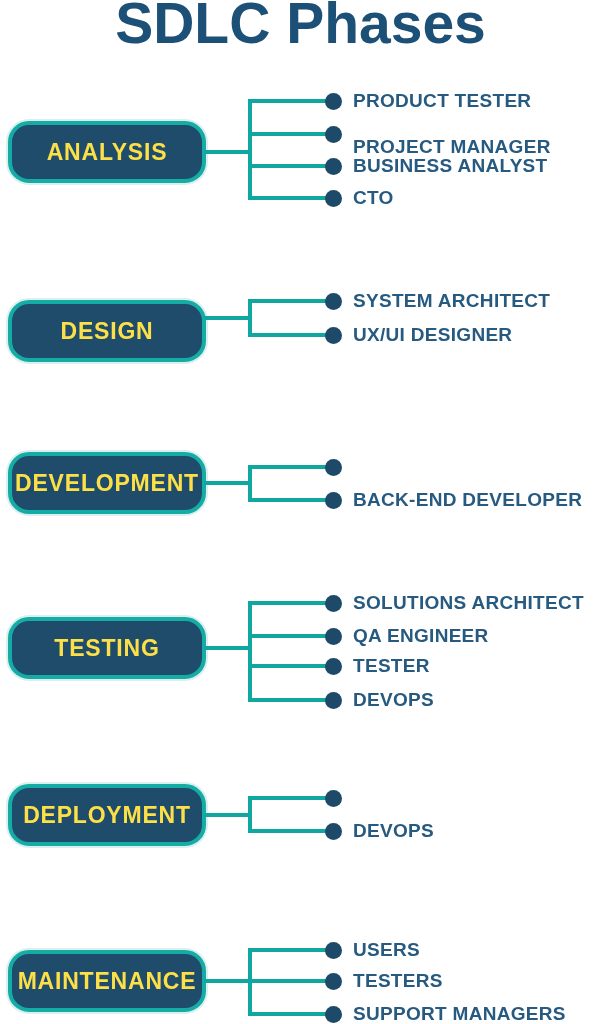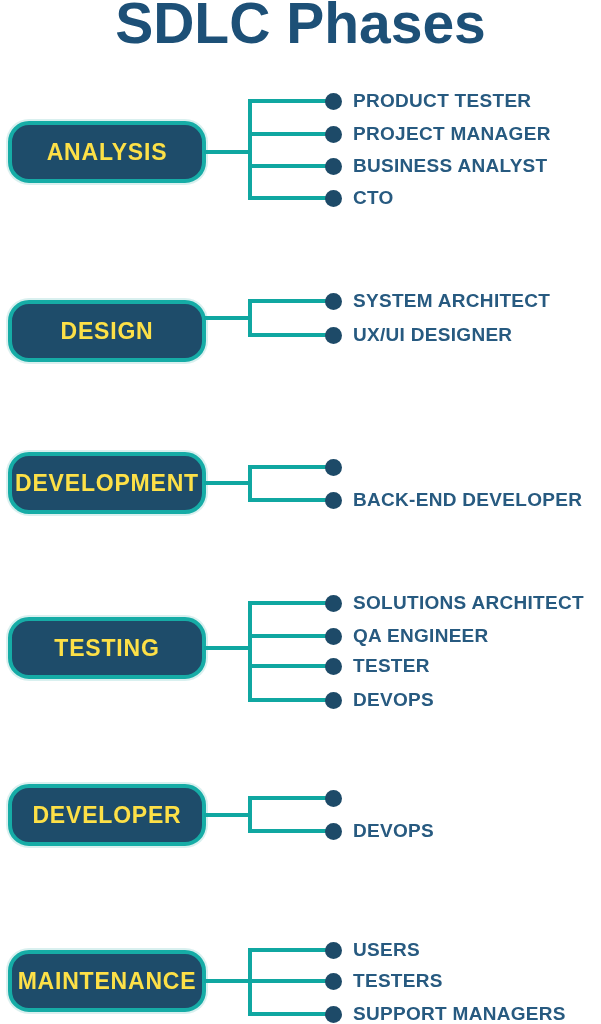--- a/index.html
+++ b/index.html
@@ -77,21 +77,21 @@
 <div class="phase-box" style="top: 121px;">
       <span class="phase-label">ANALYSIS</span>
     </div>
     <div class="line stem" style="top: 150px;"></div>
     <div class="line spine" style="top: 99px; height: 101px;"></div>
     <div class="line branch" style="top: 99px;"></div>
     <div class="bullet" style="top: 93px;"></div>
     <div class="role-label" style="top: 88px;">PRODUCT TESTER</div>
     <div class="line branch" style="top: 132px;"></div>
     <div class="bullet" style="top: 126px;"></div>
-    <div class="role-label" style="top: 121px;">PROJECT MANAGER</div>
+    <div class="role-label" style="top: 134px;">PROJECT MANAGER</div>
     <div class="line branch" style="top: 164px;"></div>
     <div class="bullet" style="top: 158px;"></div>
     <div class="role-label" style="top: 153px;">BUSINESS ANALYST</div>
     <div class="line branch" style="top: 196px;"></div>
     <div class="bullet" style="top: 190px;"></div>
     <div class="role-label" style="top: 185px;">CTO</div>
     <div class="phase-box" style="top: 300px; justify-content: center;">
       <span class="phase-label">DESIGN</span>
     </div>
     <div class="line stem" style="top: 316px;"></div>
@@ -123,21 +123,21 @@
     <div class="line branch" style="top: 634px;"></div>
     <div class="bullet" style="top: 628px;"></div>
     <div class="role-label" style="top: 623px;">QA ENGINEER</div>
     <div class="line branch" style="top: 664px;"></div>
     <div class="bullet" style="top: 658px;"></div>
     <div class="role-label" style="top: 653px;">TESTER</div>
     <div class="line branch" style="top: 698px;"></div>
     <div class="bullet" style="top: 692px;"></div>
     <div class="role-label" style="top: 687px;">DEVOPS</div>
     <div class="phase-box" style="top: 784px;">
-      <span class="phase-label">DEVELOPER</span>
+      <span class="phase-label">DEPLOYMENT</span>
     </div>
     <div class="line stem" style="top: 813px;"></div>
     <div class="line spine" style="top: 796px; height: 37px;"></div>
     <div class="line branch" style="top: 796px;"></div>
     <div class="bullet" style="top: 790px;"></div>
     <div class="line branch" style="top: 829px;"></div>
     <div class="bullet" style="top: 823px;"></div>
     <div class="role-label" style="top: 818px;">DEVOPS</div>
     <div class="phase-box" style="top: 950px;">
       <span class="phase-label">MAINTENANCE</span>

